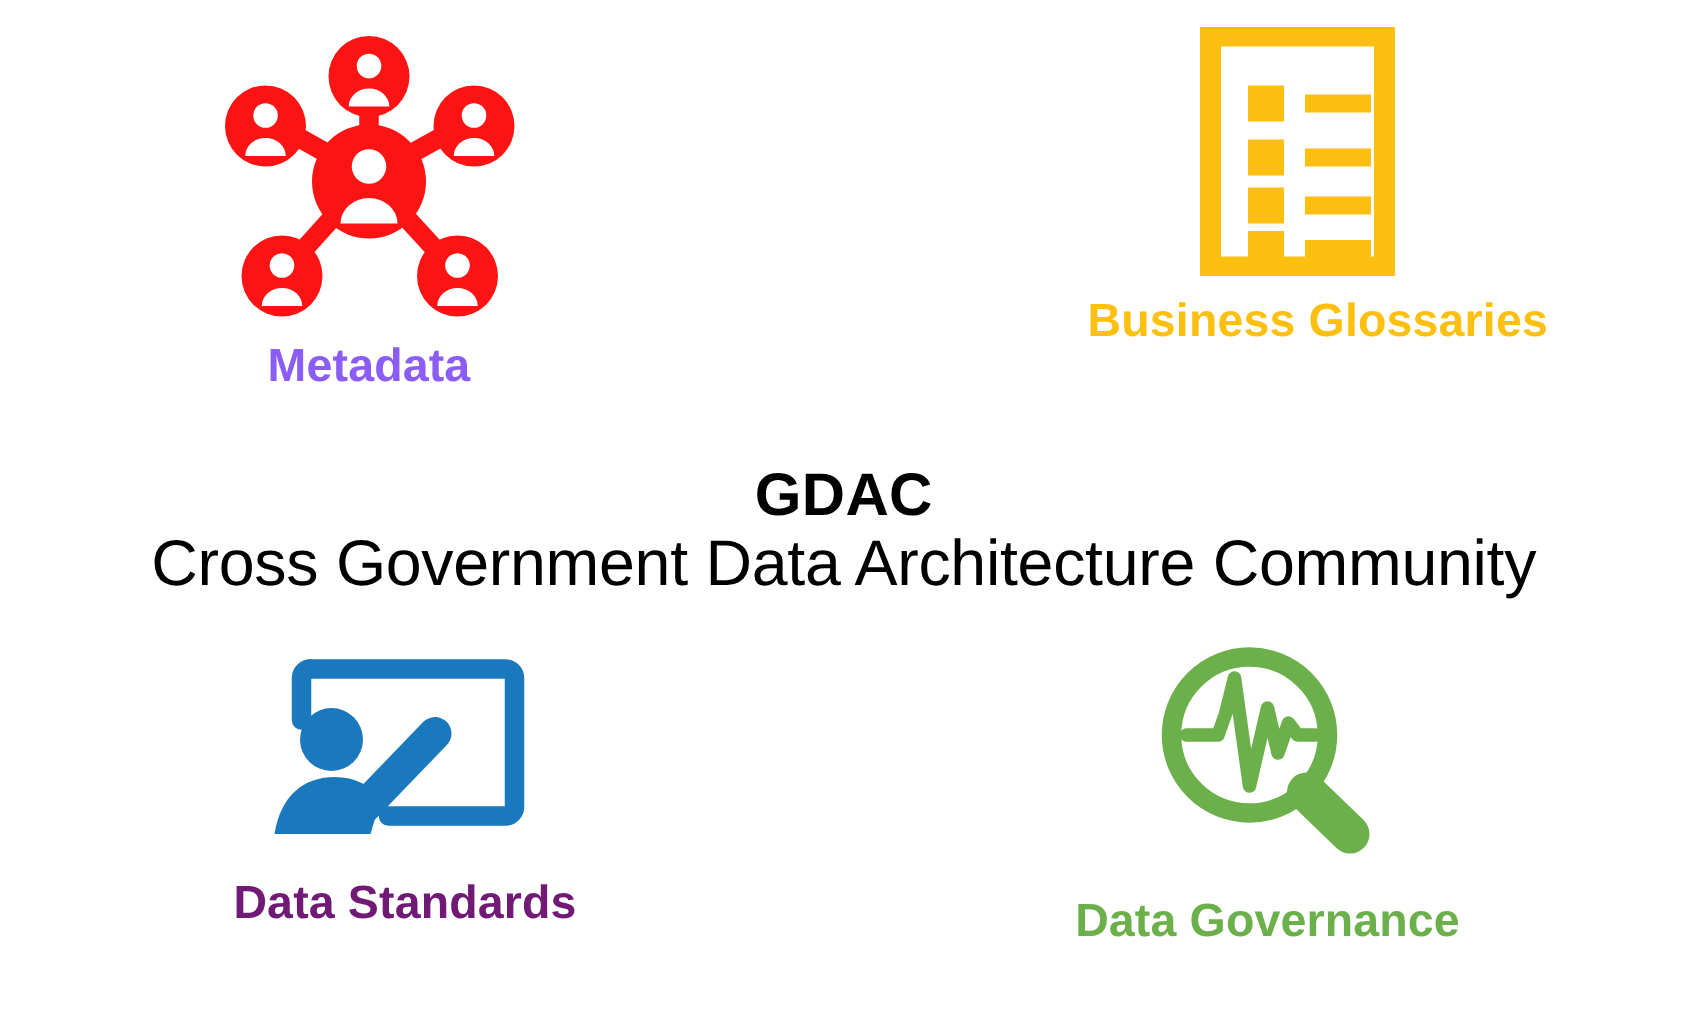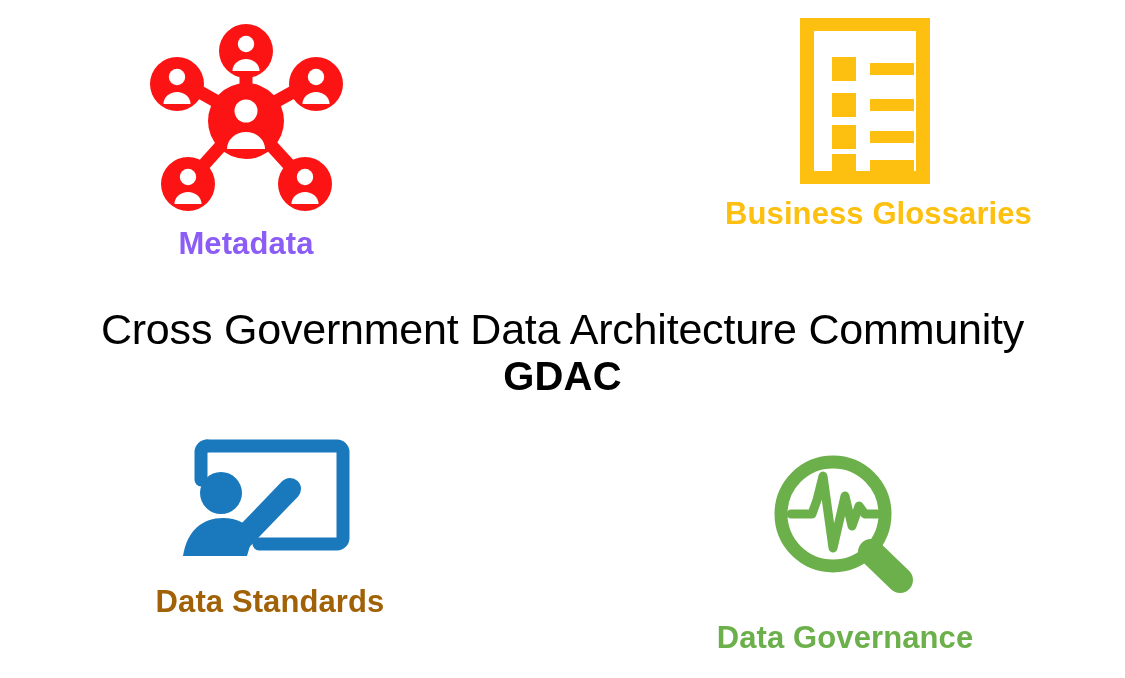--- a/index.html
+++ b/index.html
@@ -40,25 +40,25 @@
     font-weight: bold;
     letter-spacing: 0.1px;
     white-space: nowrap;
     line-height: 1;
   }
 
   
   #card-metadata  { left: 128px;  top: 18px;  width: 236px; }
   #card-glossary  { left: 665px;  top: 18px;  width: 400px; }
   #card-standards { left: 110px;  top: 432px; width: 320px; }
-  #card-governance{ left: 690px;  top: 452px; width: 310px; }
+  #card-governance{ left: 690px;  top: 428px; width: 310px; }
 
   #card-metadata .caption  { color: #8b5cf6; font-size: 31px; margin-top: 12px; }
   #card-glossary .caption  { color: #fdc010; font-size: 31px; margin-top: 14px; margin-left: 27px; }
-  #card-standards .caption { color: #a16207; font-size: 31px; margin-top: 22px; }
+  #card-standards .caption { color: #701a75; font-size: 31px; margin-top: 22px; }
   #card-governance .caption{ color: #6cb04b; font-size: 31px; margin-top: 22px; }
 
   
   #title-block {
     position: absolute;
     left: 0;
     top: 306px;
     width: 1125px;
     text-align: center;
   }
@@ -185,17 +185,17 @@
 
         <circle cx="66" cy="62" r="52" fill="none" stroke="#6cb04b" stroke-width="13"></circle>
 
         <polyline points="24,62 45,62 50,48 56,24 66,96 78,44 85,74 92,54 98,62 110,62" fill="none" stroke="#6cb04b" stroke-width="9" stroke-linecap="round" stroke-linejoin="round"></polyline>
       </svg>
     </div>
     <div class="caption">Data Governance</div>
   </div>
 
   <div id="title-block">
+    <div id="title-line2">GDAC</div>
     <div id="title-line1">Cross Government Data Architecture Community</div>
-    <div id="title-line2">GDAC</div>
   </div>
 
 </div>
 
 </body></html>

